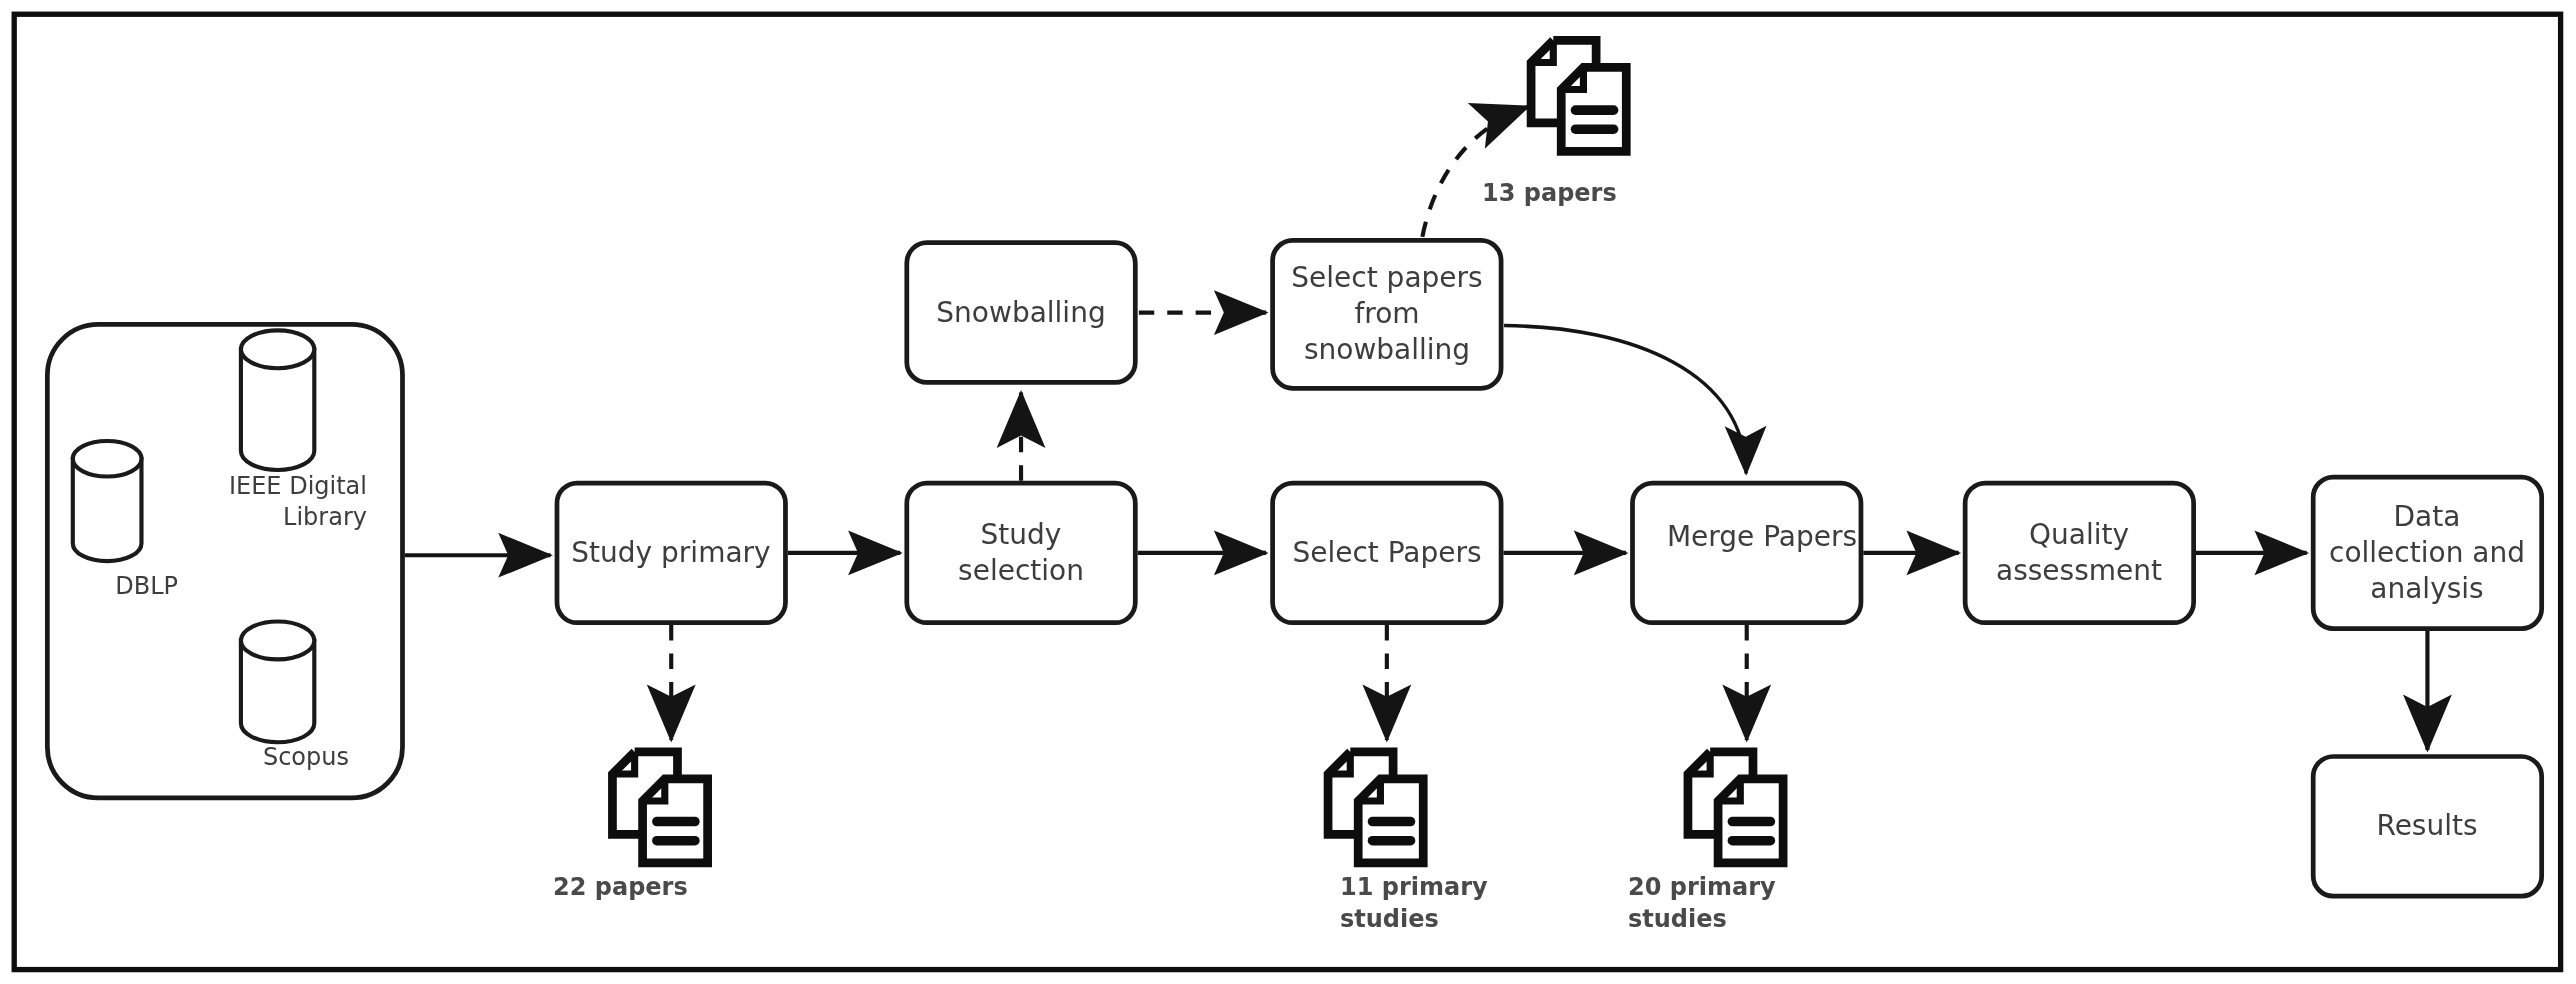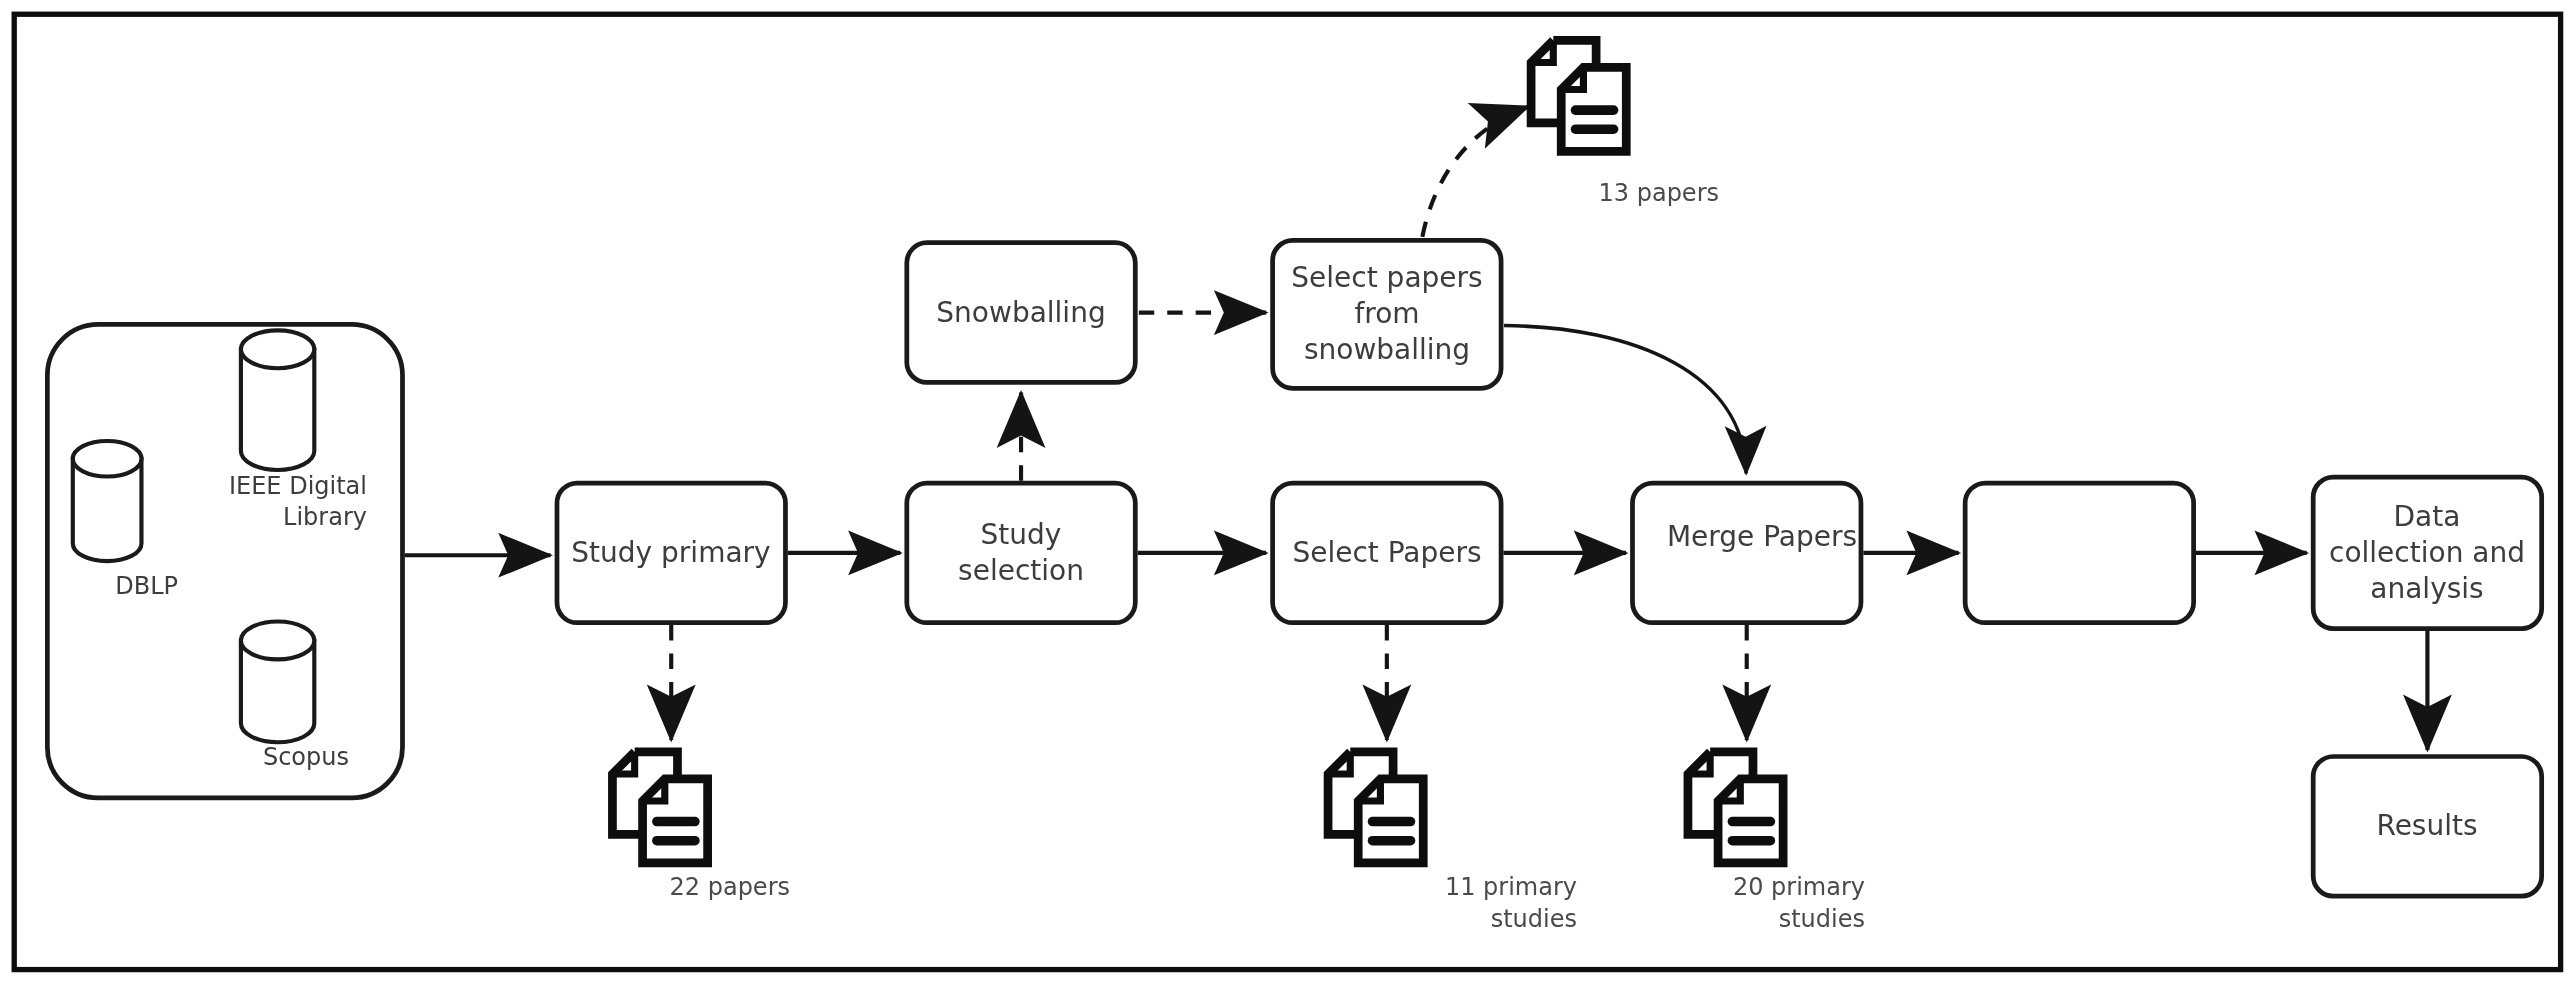--- a/index.html
+++ b/index.html
@@ -32,26 +32,27 @@
     text-align: center;
     color: #3d3d3d;
     font-family: "DejaVu Sans", sans-serif;
     line-height: 1.28;
     pointer-events: none;
     white-space: pre-line;
   }
   .box-label { font-size: 28px; }
   .cap-label {
     position: absolute;
-    text-align: right;
+    text-align: left;
     color: #4a4a4a;
     font-size: 24px;
     font-family: "DejaVu Sans", sans-serif;
     line-height: 1.32;
     white-space: pre-line;
+    font-weight: bold;
   }
   .db-label {
     position: absolute;
     text-align: right;
     color: #3d3d3d;
     font-size: 24px;
     font-family: "DejaVu Sans", sans-serif;
     line-height: 1.3;
     white-space: pre-line;
   }
@@ -182,20 +183,22 @@
 
   <div class="node-label box-label" style="left:557px; top:483px; width:228px; height:140px;">Study primary</div>
   <div class="node-label box-label" style="left:907px; top:243px; width:228px; height:140px;">Snowballing</div>
   <div class="node-label box-label" style="left:1273px; top:240px; width:228px; height:148px;">Select papers
 from
 snowballing</div>
   <div class="node-label box-label" style="left:907px; top:483px; width:228px; height:140px;">Study
 selection</div>
   <div class="node-label box-label" style="left:1273px; top:483px; width:228px; height:140px;">Select Papers</div>
   <div class="node-label box-label" style="left:1632px; top:467px; width:228px; height:140px;margin-left:16px;">Merge Papers</div>
+  <div class="node-label box-label" style="left:1965px; top:483px; width:228px; height:140px;">Quality
+assessment</div>
   <div class="node-label box-label" style="left:2313px; top:756px; width:228px; height:140px;">Results</div>
   <div class="node-label box-label" style="left:2313px; top:477px; width:228px; height:152px;">Data
 collection and
 analysis</div>
 
   <div class="cap-label" style="left:1482px; top:178px; width:237px;">13 papers</div>
   <div class="cap-label" style="left:553px; top:872px; width:237px;">22 papers</div>
   <div class="cap-label" style="left:1340px; top:872px; width:237px;">11 primary
 studies</div>
   <div class="cap-label" style="left:1628px; top:872px; width:237px;">20 primary

